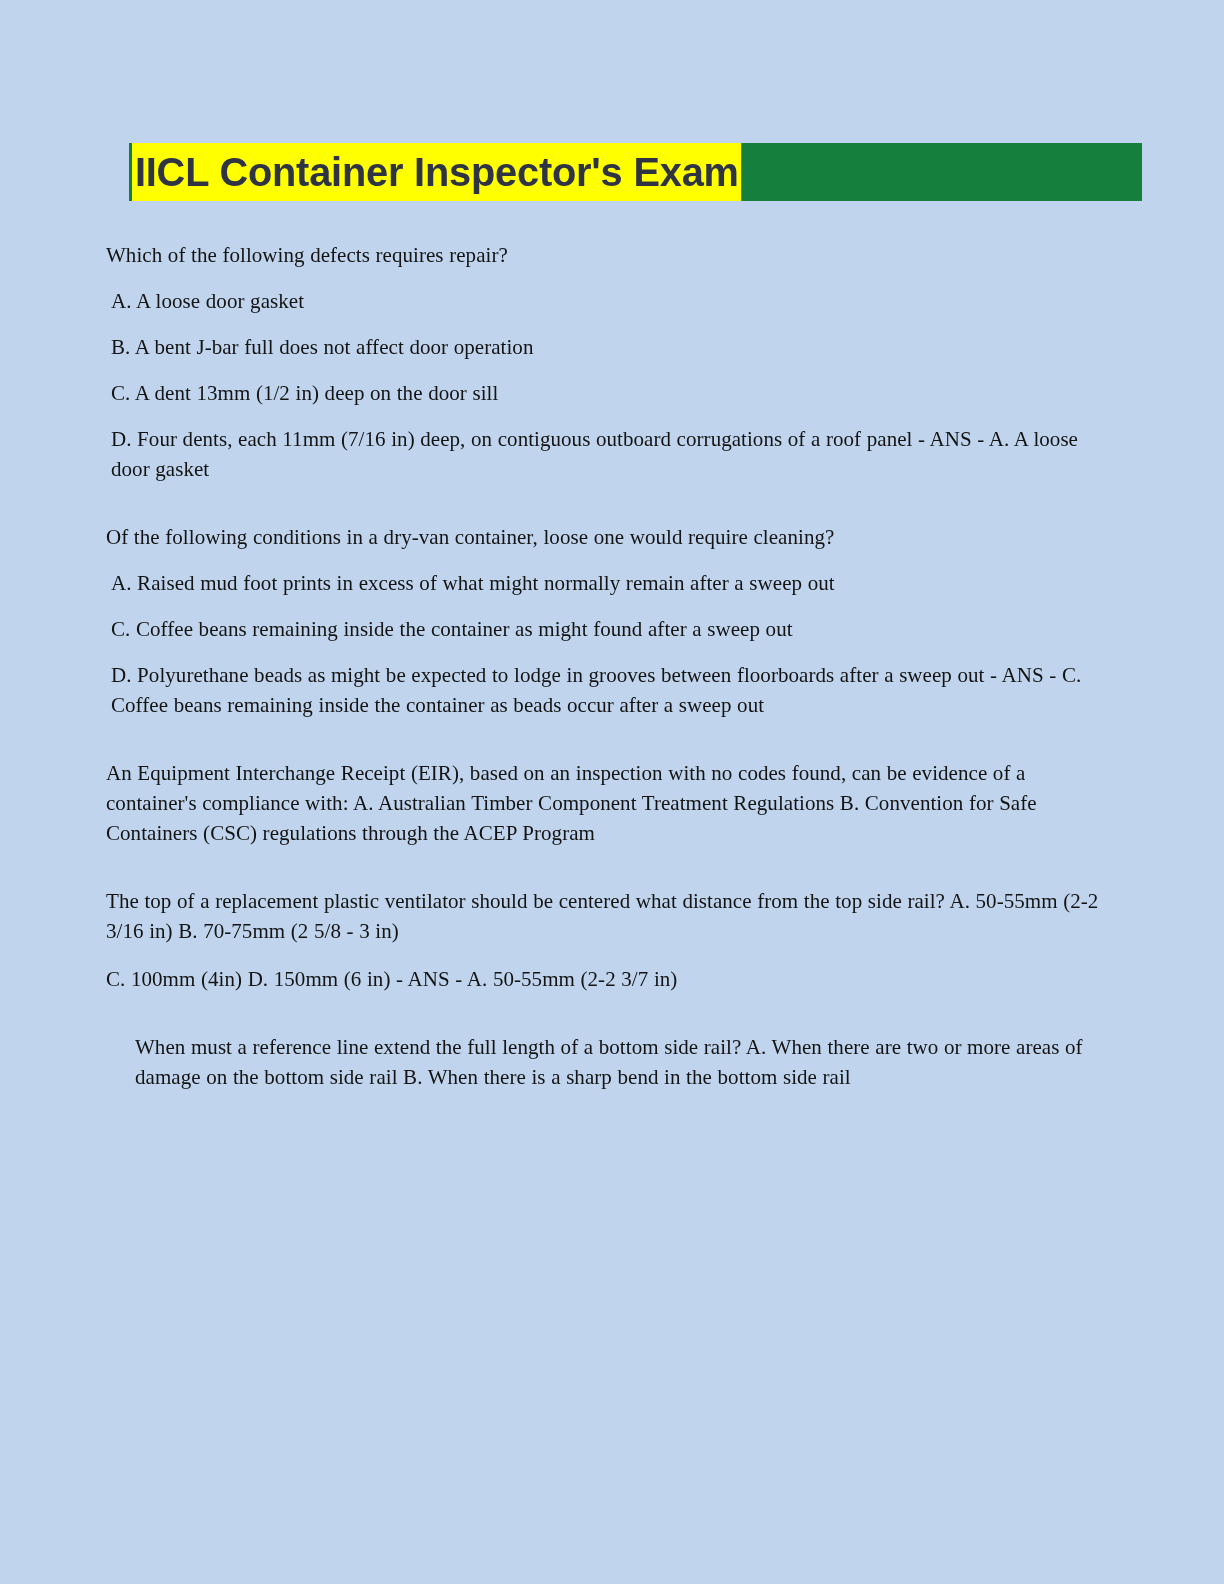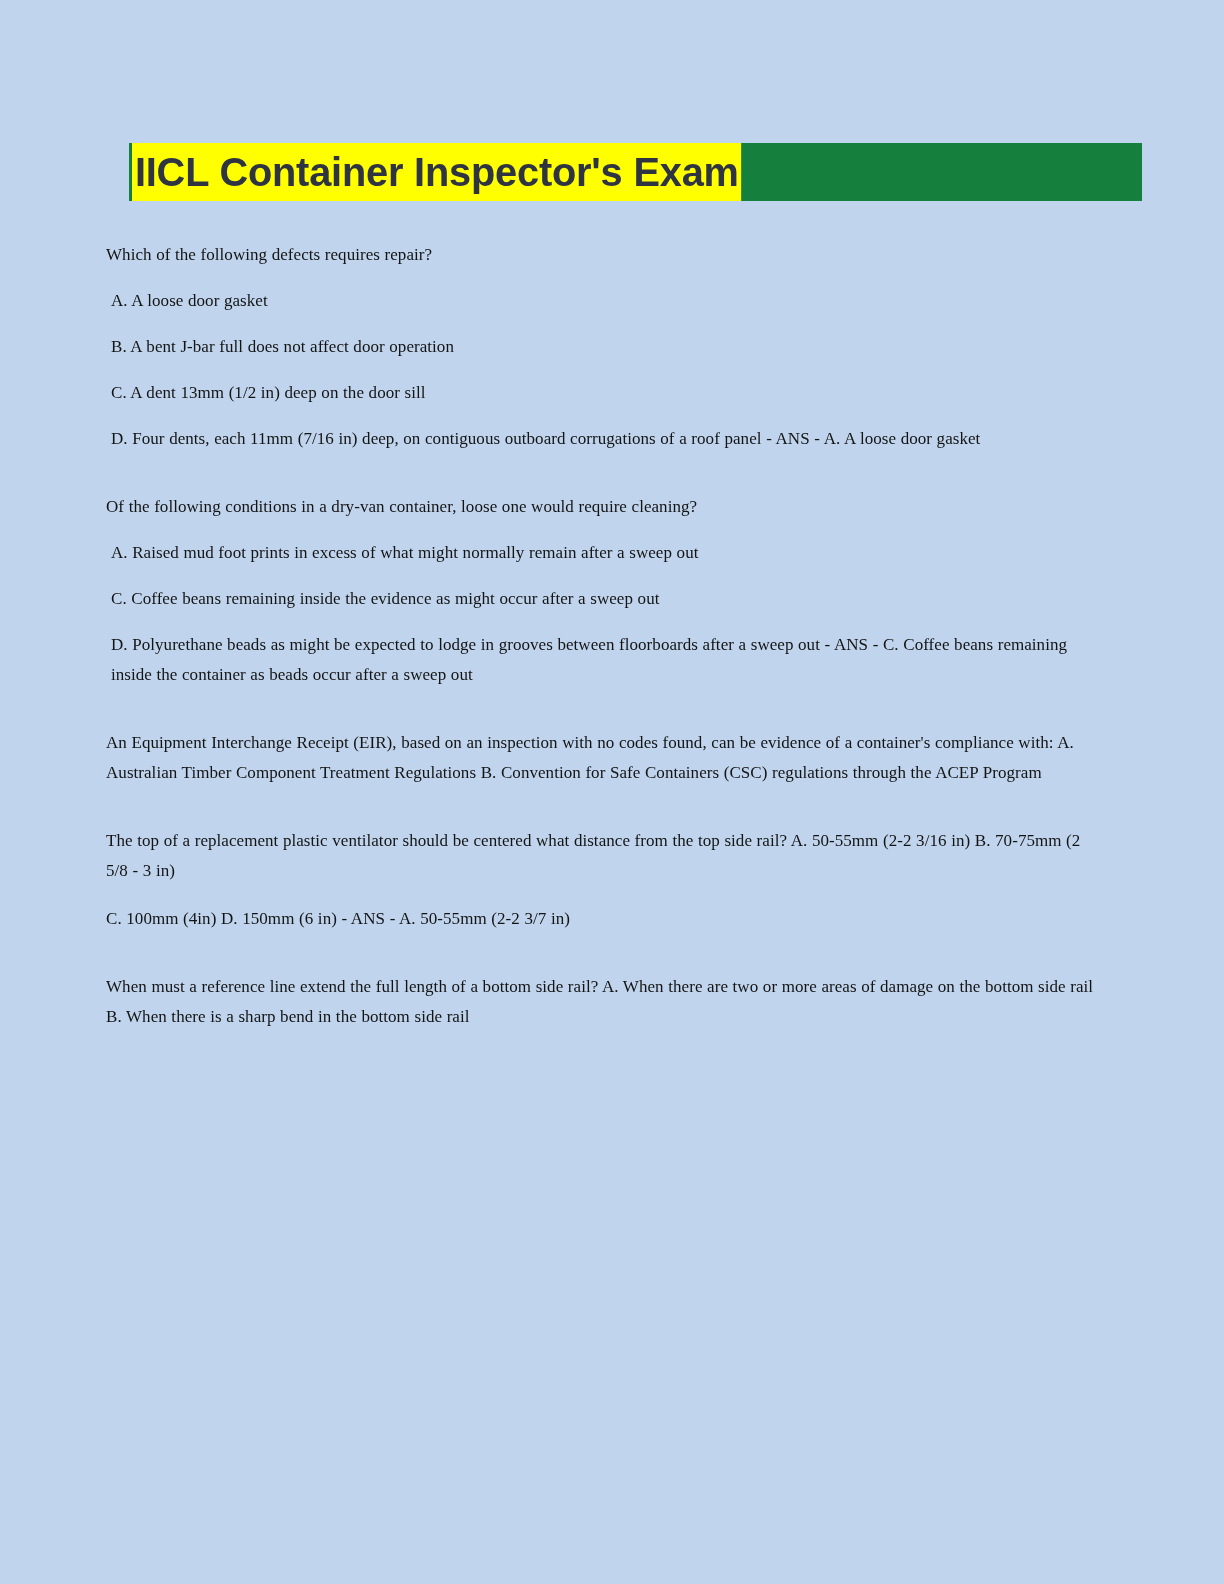--- a/index.html
+++ b/index.html
@@ -55,25 +55,25 @@
   .content {
     position: absolute;
     left: 106px;
     top: 240px;
     width: 998px;
   }
 
   .qblock {
     margin: 0 0 38px 0;
   }
-  .qblock:last-child { margin-bottom: 0; }
+  .qblock:last-child { margin-bottom: 0; margin-left: 29px; }
 
   p.line {
     margin: 0 0 16px 0;
-    font-size: 17px;
+    font-size: 21px;
     line-height: 30px;
     letter-spacing: 0.05px;
     color: #141414;
     text-align: left;
     word-spacing: 0.3px;
   }
   p.line:last-child { margin-bottom: 0; }
 
   p.opt {
     padding-left: 5px;
@@ -98,21 +98,21 @@
       <p class="line">Which of the following defects requires repair?</p>
       <p class="line opt">A. A loose door gasket</p>
       <p class="line opt">B. A bent J-bar full does not affect door operation</p>
       <p class="line opt">C. A dent 13mm (1/2 in) deep on the door sill</p>
       <p class="line opt">D. Four dents, each 11mm (7/16 in) deep, on contiguous outboard corrugations of a roof panel - ANS - A. A loose door gasket</p>
     </div>
 
     <div class="qblock">
       <p class="line">Of the following conditions in a dry-van container, loose one would require cleaning?</p>
       <p class="line opt">A. Raised mud foot prints in excess of what might normally remain after a sweep out</p>
-      <p class="line opt">C. Coffee beans remaining inside the evidence as might occur after a sweep out</p>
+      <p class="line opt">C. Coffee beans remaining inside the container as might found after a sweep out</p>
       <p class="line opt">D. Polyurethane beads as might be expected to lodge in grooves between floorboards after a sweep out - ANS - C. Coffee beans remaining inside the container as beads occur after a sweep out</p>
     </div>
 
     <div class="qblock">
       <p class="line para">An Equipment Interchange Receipt (EIR), based on an inspection with no codes found, can be evidence of a container's compliance with: A. Australian Timber Component Treatment Regulations B. Convention for Safe Containers (CSC) regulations through the ACEP Program</p>
     </div>
 
     <div class="qblock">
       <p class="line para">The top of a replacement plastic ventilator should be centered what distance from the top side rail? A. 50-55mm (2-2 3/16 in) B. 70-75mm (2 5/8 - 3 in)</p>
       <p class="line para">C. 100mm (4in) D. 150mm (6 in) - ANS - A. 50-55mm (2-2 3/7 in)</p>

